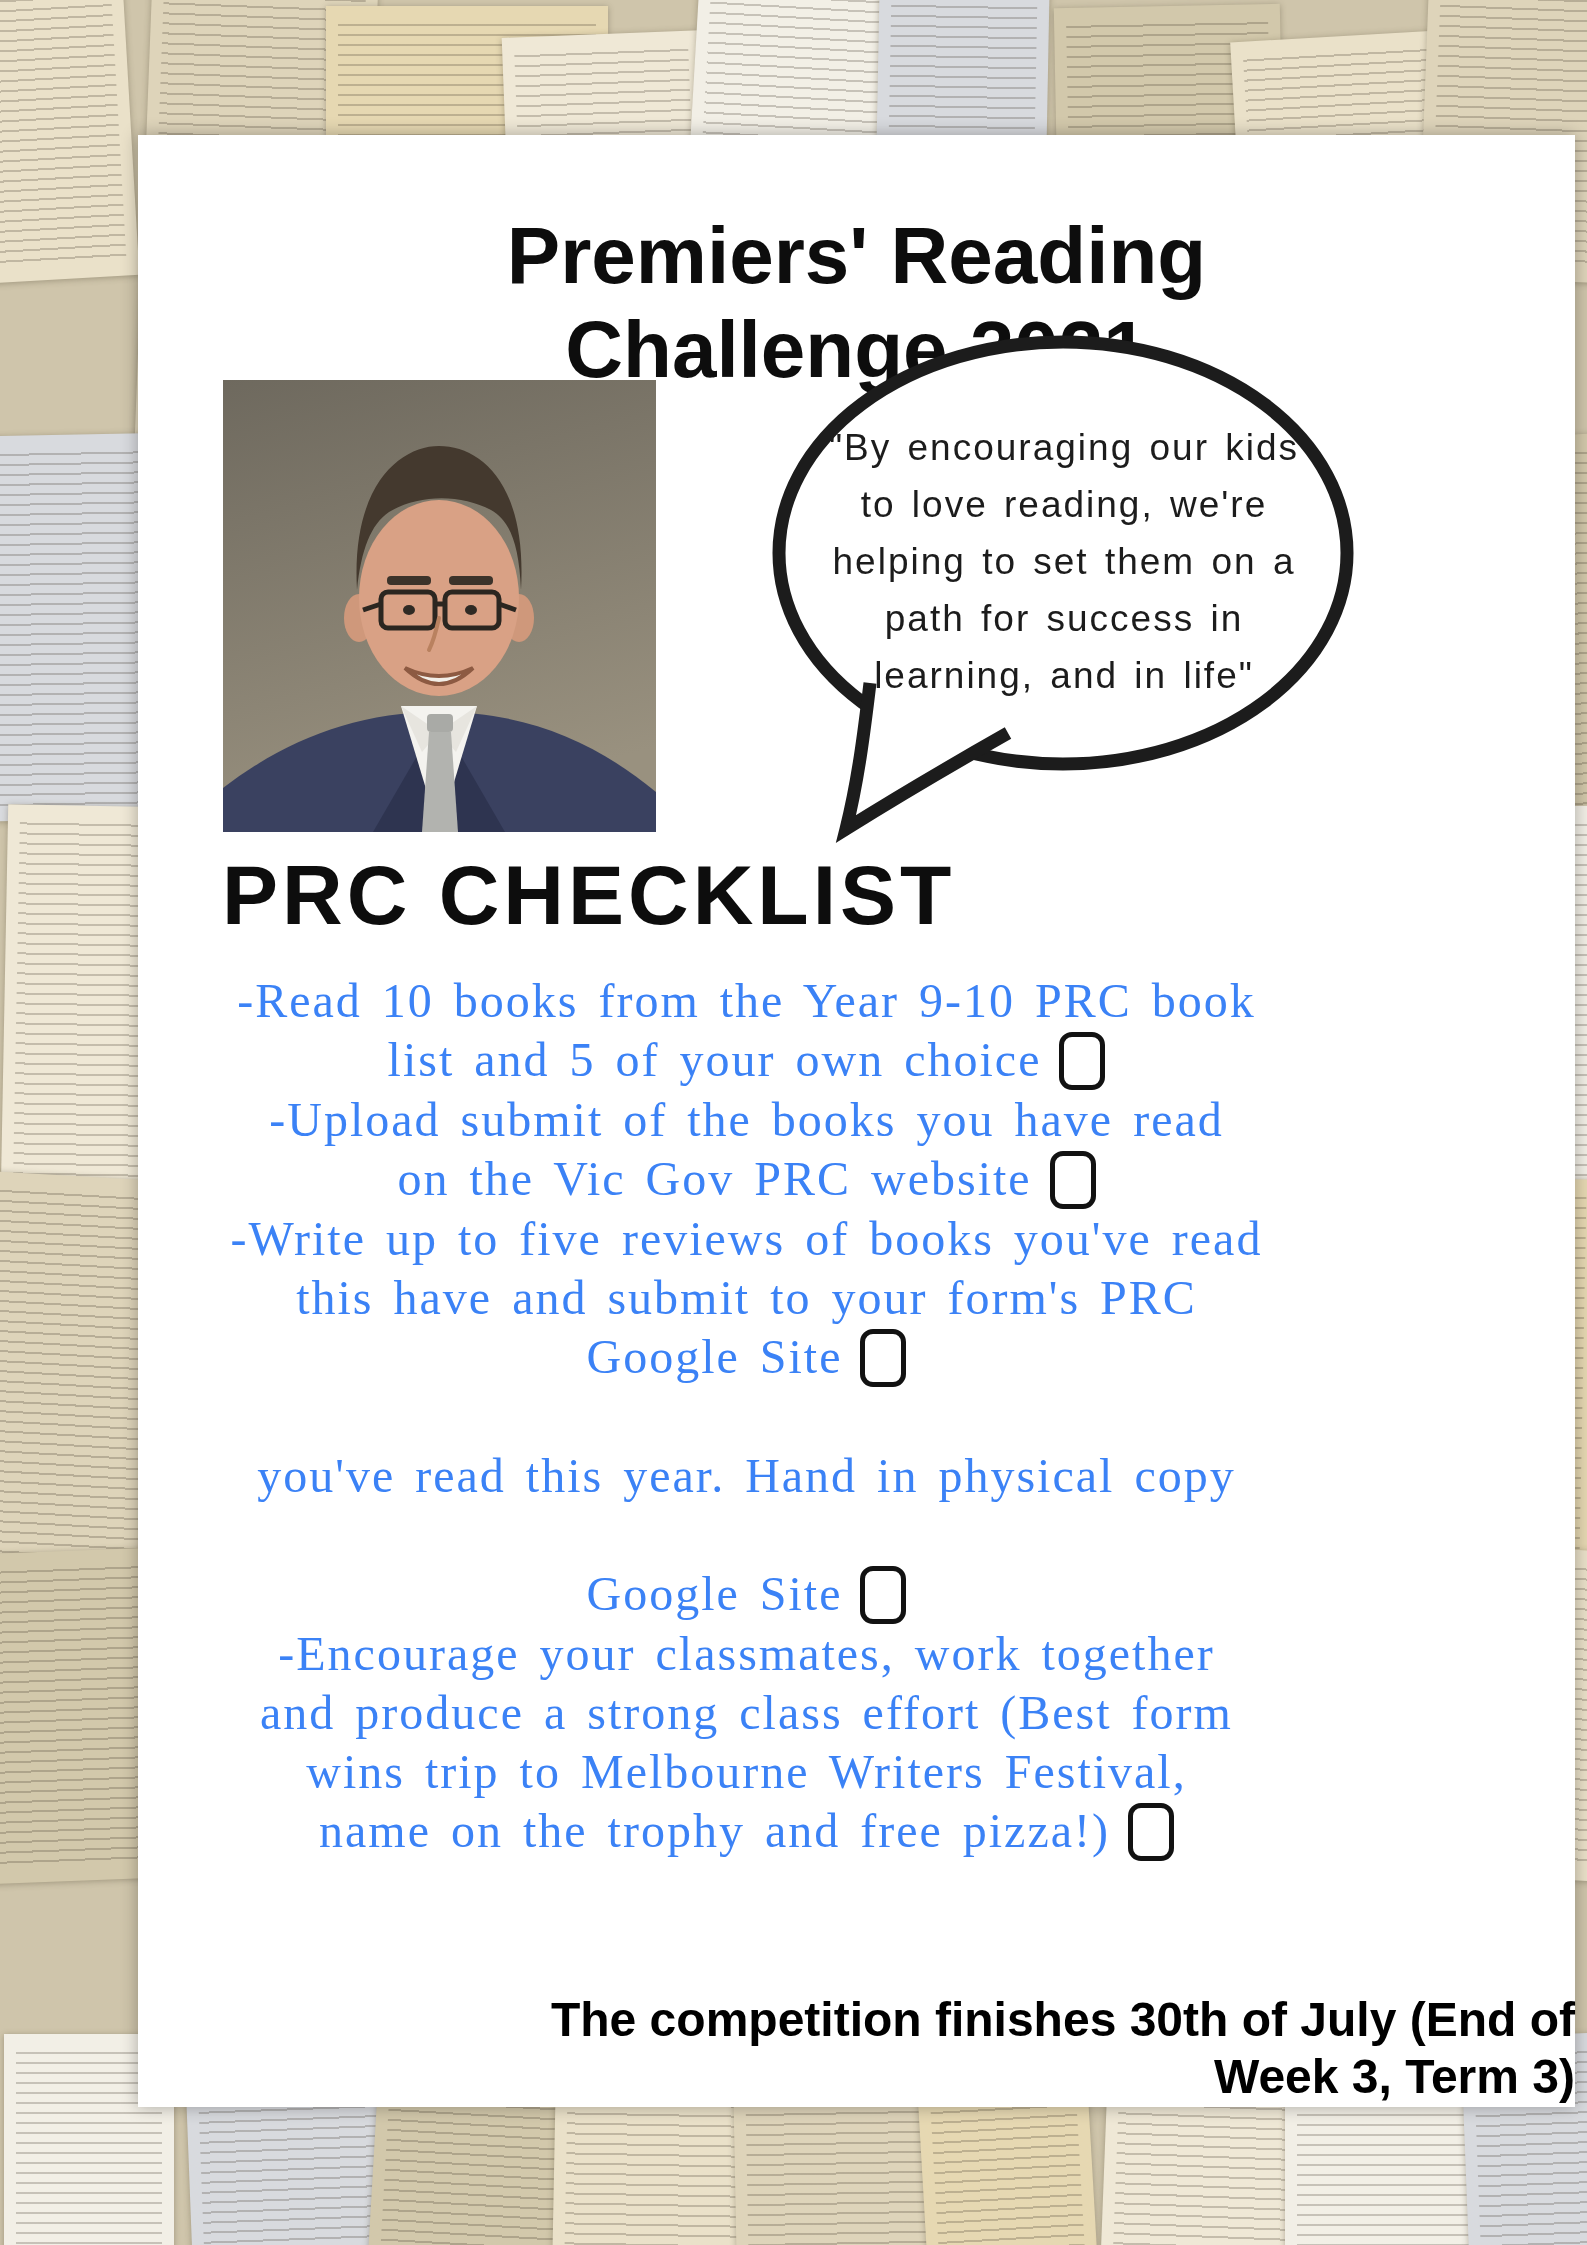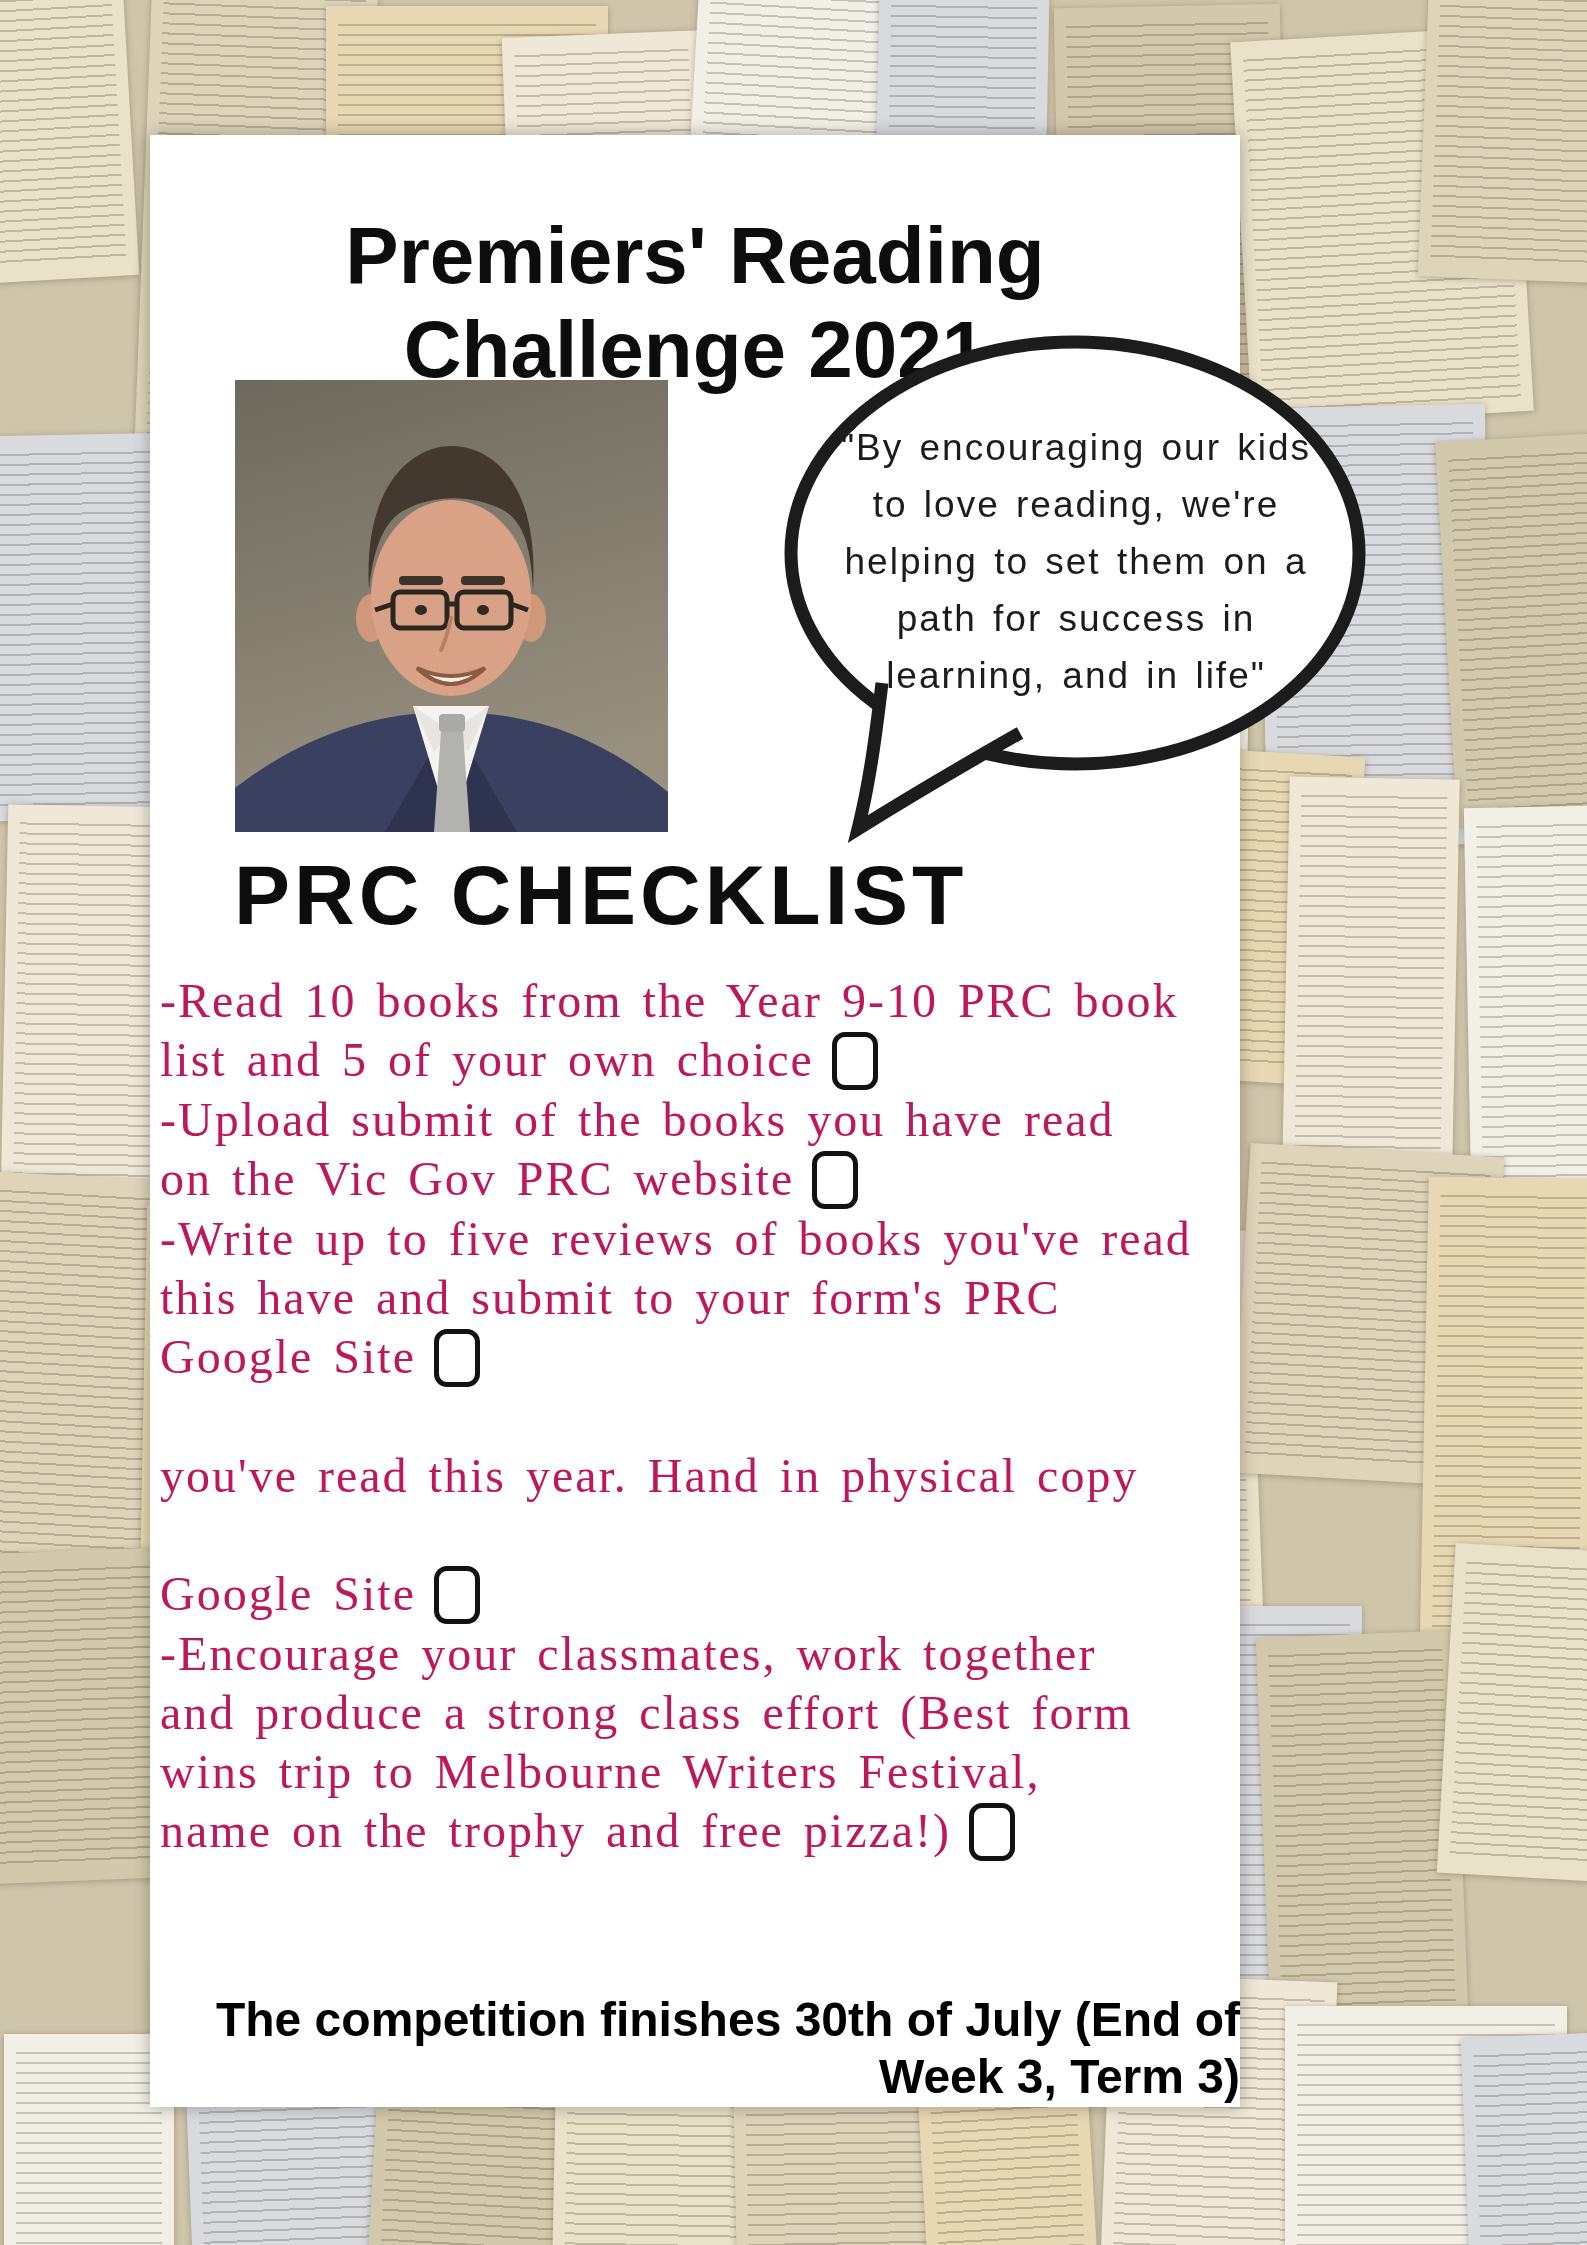--- a/index.html
+++ b/index.html
@@ -8,44 +8,44 @@
 
   
   .bg{position:absolute;inset:0;}
   .page{position:absolute;box-shadow:0 1px 6px rgba(80,70,50,.38);}
   .page::before{content:"";position:absolute;left:12px;right:12px;top:16px;bottom:14px;
     background:repeating-linear-gradient(180deg,
       rgba(60,50,38,0) 0 2px, rgba(60,50,38,.40) 2px 4px, rgba(60,50,38,0) 4px 10px);
     opacity:.6;}
 
   
-  .panel{position:absolute;left:150px;top:135px;width:1090px;height:1972px;
+  .panel{position:absolute;left:138px;top:135px;width:1437px;height:1972px;
          background:#ffffff;box-shadow:0 0 16px rgba(0,0,0,.30);}
 
   .title{position:absolute;top:20px;left:0;right:0;text-align:center;
          font-weight:700;font-size:80px;line-height:94px;color:#0d0d0d;
          letter-spacing:0;}
 
   
   .photo{position:absolute;left:85px;top:245px;width:433px;height:452px;overflow:hidden;}
   .photo svg{display:block;}
 
   
   .bubble{position:absolute;left:628px;top:200px;width:596px;height:530px;}
   .bubble svg{position:absolute;left:0;top:0;overflow:visible;}
   .quote{position:absolute;left:28px;right:28px;top:84px;text-align:center;
          font-size:37px;line-height:57px;font-weight:500;color:#1c1c1c;
          letter-spacing:2px;word-spacing:4px;}
 
   
   .check-heading{position:absolute;left:84px;top:712px;margin:0;
      font-size:84px;font-weight:700;letter-spacing:4px;color:#0d0d0d;}
-  .checklist{position:absolute;left:10px;top:836px;width:1197px;
+  .checklist{position:absolute;left:10px;top:836px;width:1197px;text-align:center;
      font-family:"Liberation Serif",serif;font-size:48px;line-height:59px;
-     color:#be185d;letter-spacing:2px;word-spacing:6px;}
+     color:#3b82f6;letter-spacing:2px;word-spacing:6px;}
   .cl-item{margin:0;}
   .cl-line{white-space:nowrap;}
   .checkbox{display:inline-block;width:36px;height:48px;border:5px solid #121212;
      border-radius:13px;margin-left:18px;vertical-align:-14px;background:#fff;}
 
   
   .footer{position:absolute;left:0;right:0;top:1856px;text-align:right;
      font-size:48px;line-height:57px;font-weight:700;color:#000;}
 </style>
 </head>

